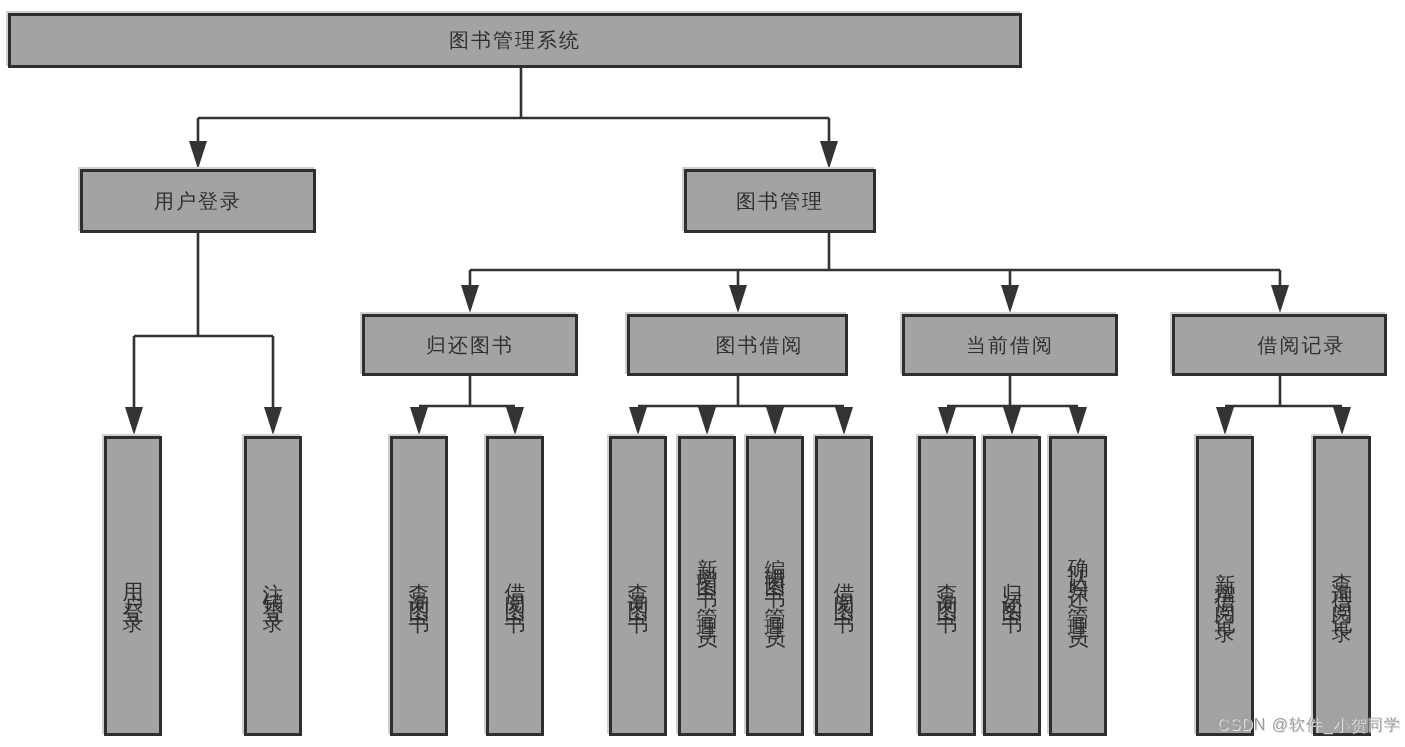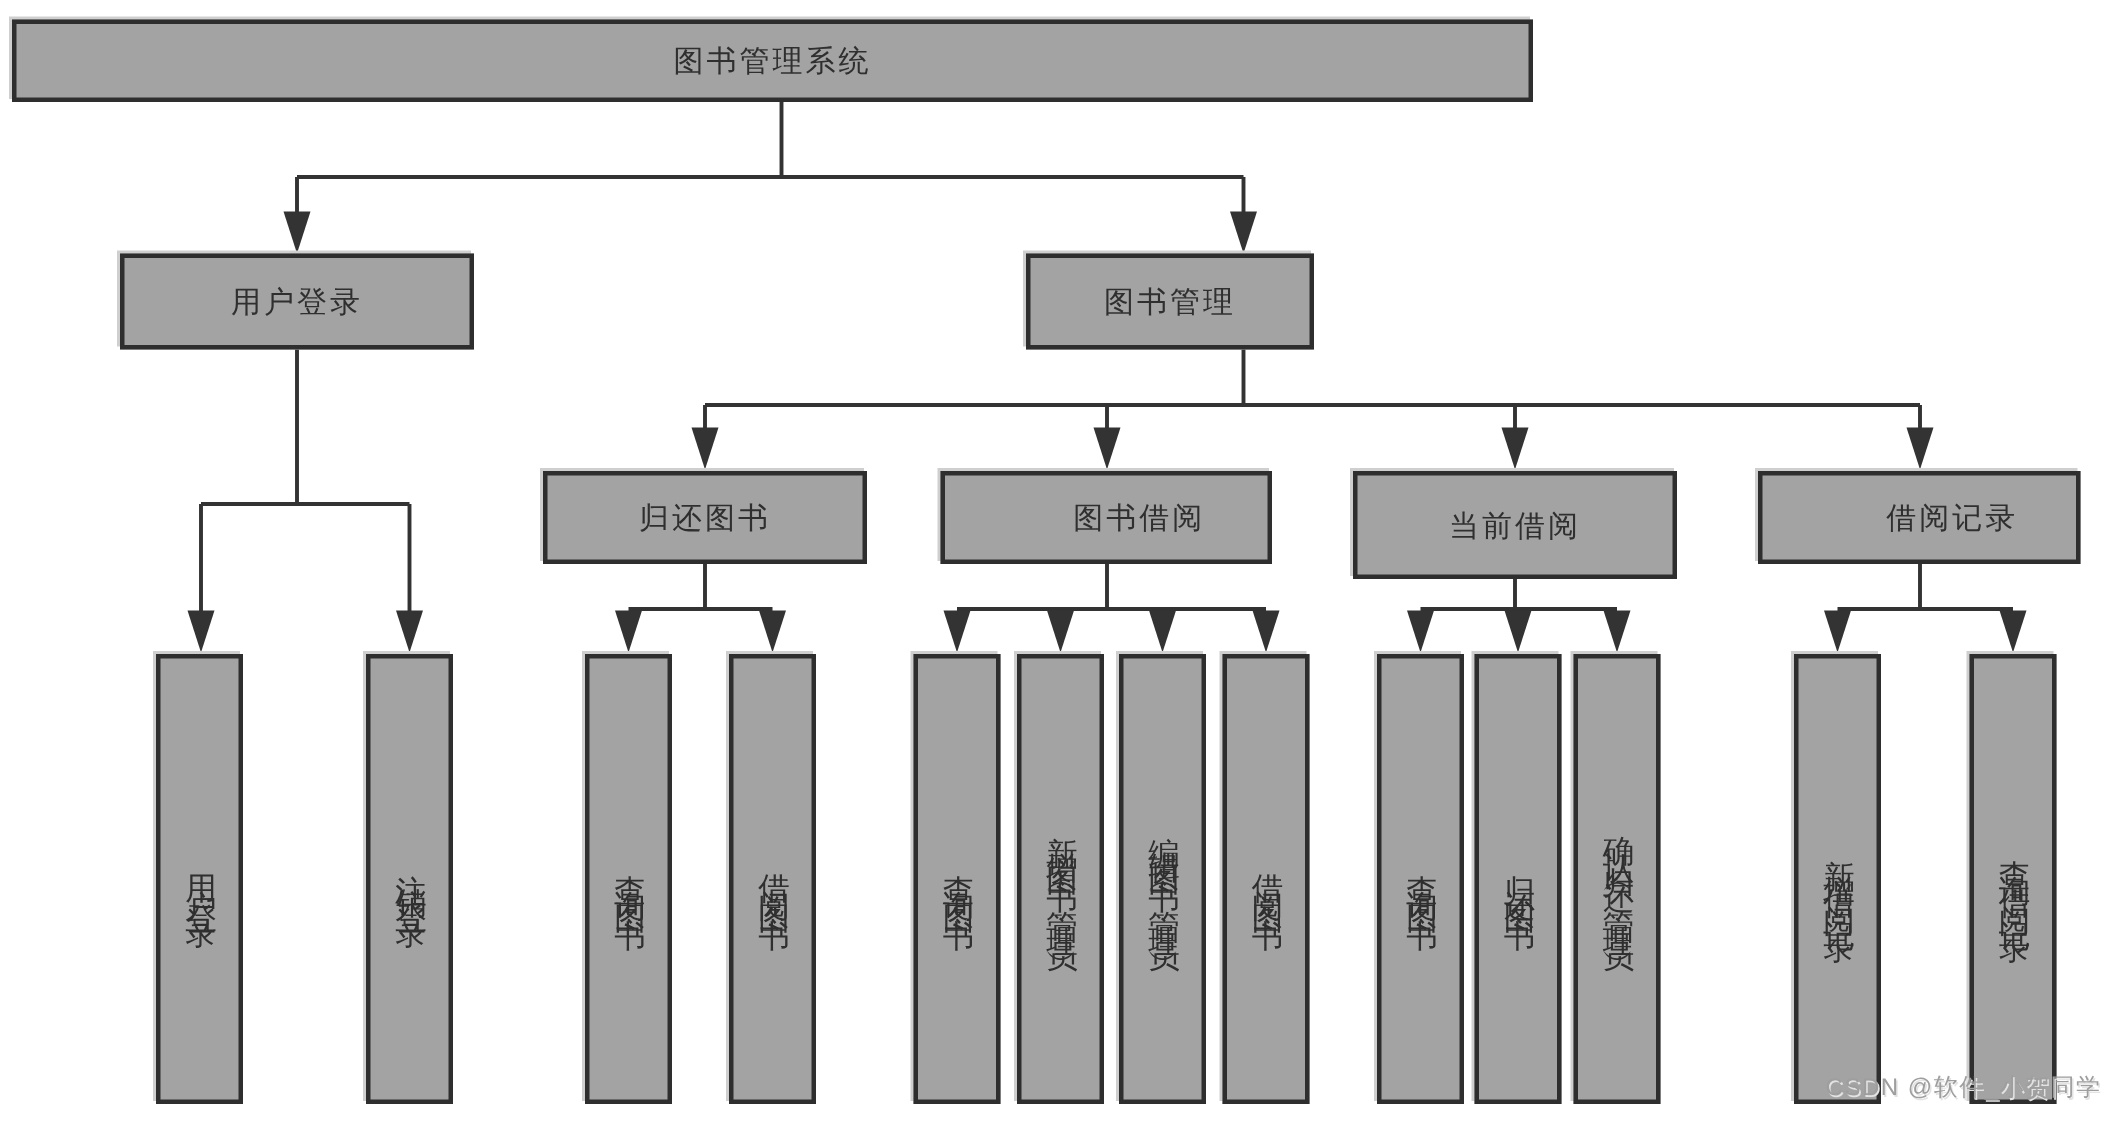--- a/index.html
+++ b/index.html
@@ -39,21 +39,21 @@
     font-size:21px;
     letter-spacing:10px;
     white-space:normal;
   }
   
   .b-root  {left:8px;   top:13px;  width:1014px; height:55px;}
   .b-login {left:80px;  top:169px; width:236px;  height:64px;}
   .b-mgmt  {left:684px; top:169px; width:192px;  height:64px;}
   .b-rec   {left:362px; top:314px; width:216px;  height:62px;}
   .b-bb    {left:627px; top:314px; width:221px;  height:62px;padding-left:44px;}
-  .b-cb    {left:902px; top:314px; width:216px;  height:72px;font-family:Liberation Mono, monospace;}
+  .b-cb    {left:902px; top:314px; width:216px;  height:62px;font-family:Liberation Mono, monospace;}
   .b-br    {left:1172px;top:314px; width:215px;  height:62px;padding-left:44px;}
   .leaf    {top:436px;  width:58px; height:300px;}
   .b-lg1{left:104px;} .b-lg2{left:244px;}
   .b-rc1{left:390px;} .b-rc2{left:486px;}
   .b-bb1{left:609px;} .b-bb2{left:678px;} .b-bb3{left:746px;} .b-bb4{left:815px;}
   .b-cb1{left:918px;} .b-cb2{left:983px;} .b-cb3{left:1049px;}
   .b-br1{left:1196px;} .b-br2{left:1313px;}
   .watermark{
     position:absolute;
     z-index:3;

